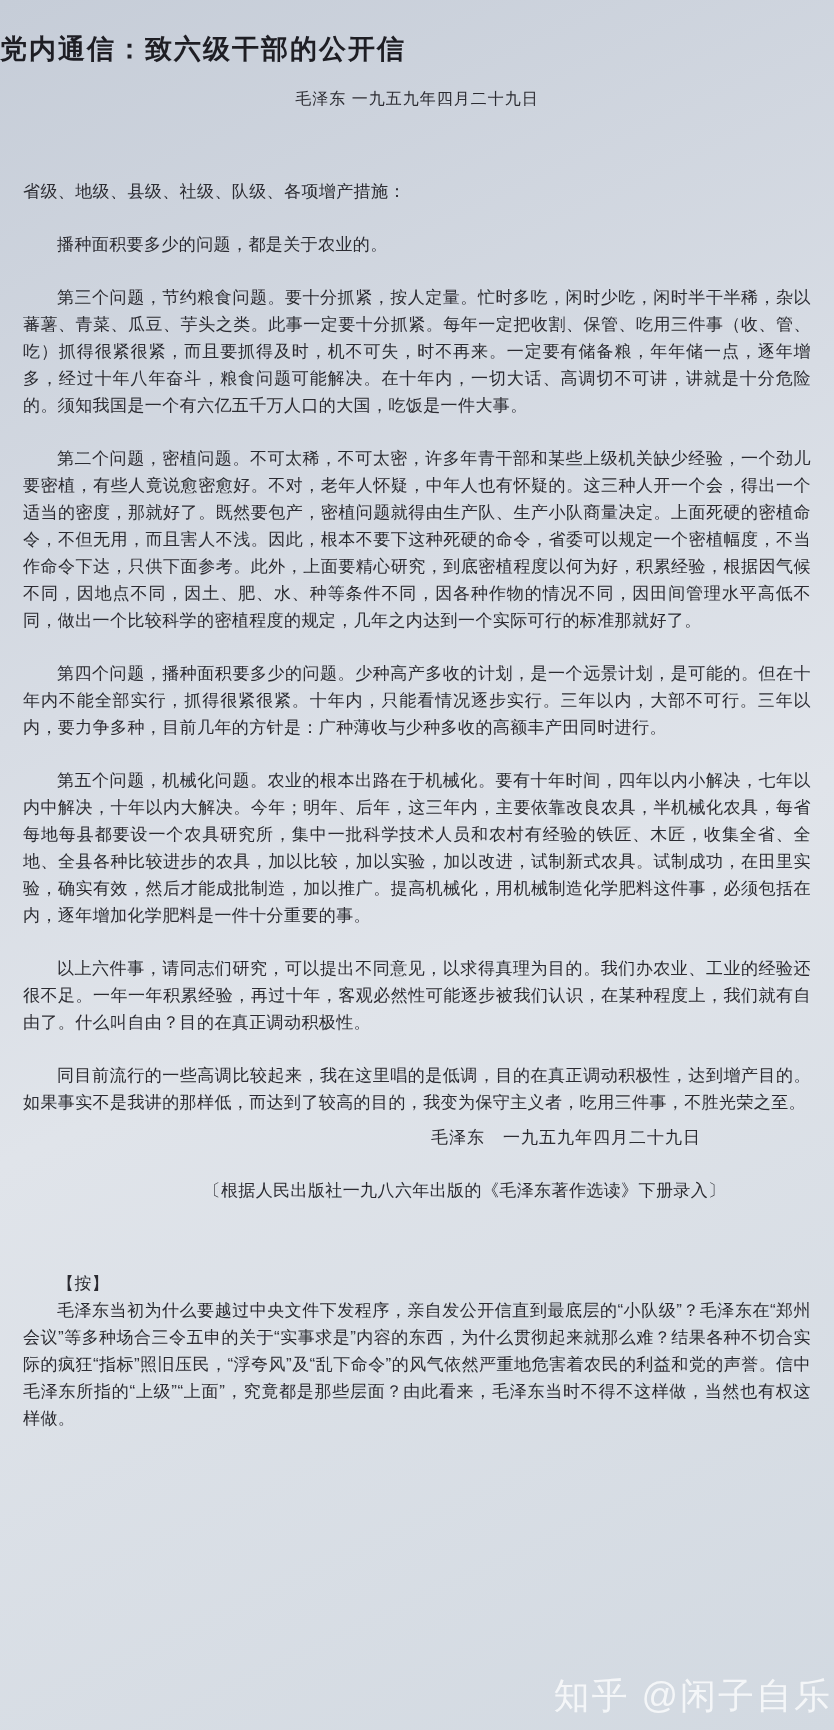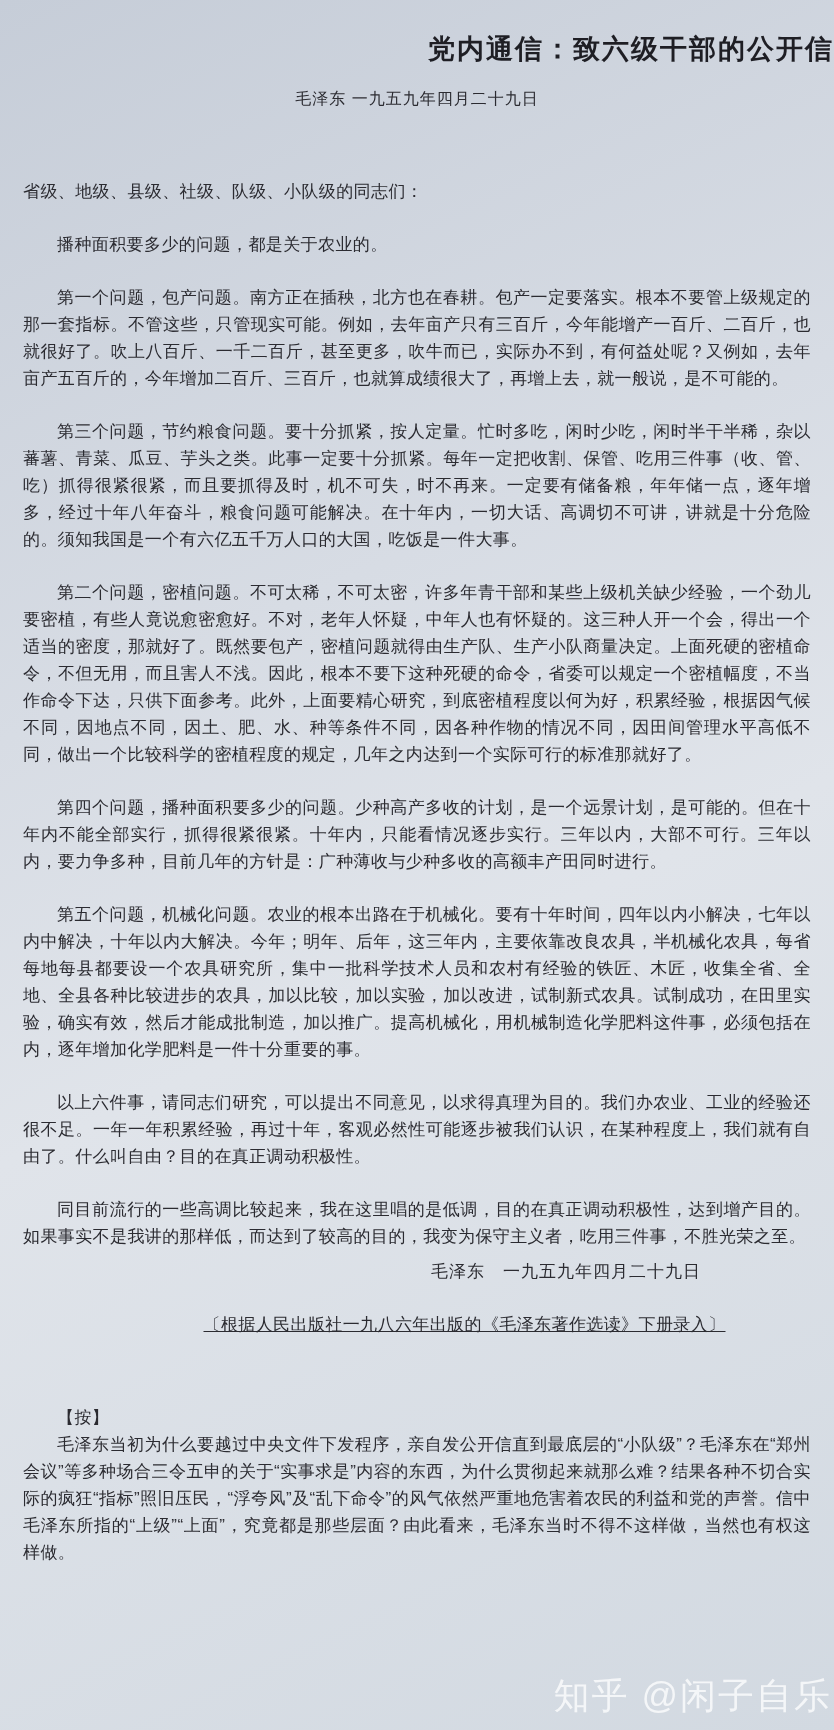--- a/index.html
+++ b/index.html
@@ -7,21 +7,21 @@
     position: relative;
     width: 834px;
     height: 1730px;
     overflow: hidden;
     background: linear-gradient(155deg, #c6cdd8 0%, #d7dce4 35%, #e0e4ea 55%, #d2d9e1 100%);
     color: #2b2b31;
     font-family: "Liberation Sans", "DejaVu Sans", sans-serif;
   }
   .title {
     padding-top: 13px;
-    text-align: right;
+    text-align: left;
     font-size: 27px;
     font-weight: 700;
     letter-spacing: 2px;
     color: #1e1e24;
   }
   .byline {
     margin-top: 22px;
     text-align: center;
     font-size: 16px;
     letter-spacing: 1px;
@@ -38,21 +38,20 @@
   .signature {
     margin: 8px 0 0 0;
     text-align: right;
     padding-right: 110px;
     letter-spacing: 1px;
   }
   .source-note {
     margin: 26px 0 0 0;
     text-align: center;
     padding-left: 95px;
-    text-decoration: underline;
   }
   .annotation-label { margin: 66px 0 0 0; text-indent: 2em; }
   .annotation-text { margin: 0; text-indent: 2em; }
   .watermark {
     position: absolute;
     top: 1672px;
     right: 2px;
     font-size: 36px;
     letter-spacing: 2px;
     color: rgba(255, 255, 255, 0.75);
@@ -64,24 +63,23 @@
 <body>
 
 <div class="page">
 
   <h1 class="title">党内通信：致六级干部的公开信</h1>
 
   <div class="byline">毛泽东 一九五九年四月二十九日</div>
 
   <div class="body">
 
-    <p class="salutation">省级、地级、县级、社级、队级、小队级的同志们：</p>
+    <p class="salutation">省级、地级、县级、社级、队级、各项增产措施：</p>
 
     <p class="para">播种面积要多少的问题，都是关于农业的。</p>
-    <p class="para">第一个问题，包产问题。南方正在插秧，北方也在春耕。包产一定要落实。根本不要管上级规定的那一套指标。不管这些，只管现实可能。例如，去年亩产只有三百斤，今年能增产一百斤、二百斤，也就很好了。吹上八百斤、一千二百斤，甚至更多，吹牛而已，实际办不到，有何益处呢？又例如，去年亩产五百斤的，今年增加二百斤、三百斤，也就算成绩很大了，再增上去，就一般说，是不可能的。</p>
     <p class="para">第三个问题，节约粮食问题。要十分抓紧，按人定量。忙时多吃，闲时少吃，闲时半干半稀，杂以蕃薯、青菜、瓜豆、芋头之类。此事一定要十分抓紧。每年一定把收割、保管、吃用三件事（收、管、吃）抓得很紧很紧，而且要抓得及时，机不可失，时不再来。一定要有储备粮，年年储一点，逐年增多，经过十年八年奋斗，粮食问题可能解决。在十年内，一切大话、高调切不可讲，讲就是十分危险的。须知我国是一个有六亿五千万人口的大国，吃饭是一件大事。</p>
     <p class="para">第二个问题，密植问题。不可太稀，不可太密，许多年青干部和某些上级机关缺少经验，一个劲儿要密植，有些人竟说愈密愈好。不对，老年人怀疑，中年人也有怀疑的。这三种人开一个会，得出一个适当的密度，那就好了。既然要包产，密植问题就得由生产队、生产小队商量决定。上面死硬的密植命令，不但无用，而且害人不浅。因此，根本不要下这种死硬的命令，省委可以规定一个密植幅度，不当作命令下达，只供下面参考。此外，上面要精心研究，到底密植程度以何为好，积累经验，根据因气候不同，因地点不同，因土、肥、水、种等条件不同，因各种作物的情况不同，因田间管理水平高低不同，做出一个比较科学的密植程度的规定，几年之内达到一个实际可行的标准那就好了。</p>
     <p class="para">第四个问题，播种面积要多少的问题。少种高产多收的计划，是一个远景计划，是可能的。但在十年内不能全部实行，抓得很紧很紧。十年内，只能看情况逐步实行。三年以内，大部不可行。三年以内，要力争多种，目前几年的方针是：广种薄收与少种多收的高额丰产田同时进行。</p>
     <p class="para">第五个问题，机械化问题。农业的根本出路在于机械化。要有十年时间，四年以内小解决，七年以内中解决，十年以内大解决。今年；明年、后年，这三年内，主要依靠改良农具，半机械化农具，每省每地每县都要设一个农具研究所，集中一批科学技术人员和农村有经验的铁匠、木匠，收集全省、全地、全县各种比较进步的农具，加以比较，加以实验，加以改进，试制新式农具。试制成功，在田里实验，确实有效，然后才能成批制造，加以推广。提高机械化，用机械制造化学肥料这件事，必须包括在内，逐年增加化学肥料是一件十分重要的事。</p>
     <p class="para">以上六件事，请同志们研究，可以提出不同意见，以求得真理为目的。我们办农业、工业的经验还很不足。一年一年积累经验，再过十年，客观必然性可能逐步被我们认识，在某种程度上，我们就有自由了。什么叫自由？目的在真正调动积极性。</p>
     <p class="para">同目前流行的一些高调比较起来，我在这里唱的是低调，目的在真正调动积极性，达到增产目的。如果事实不是我讲的那样低，而达到了较高的目的，我变为保守主义者，吃用三件事，不胜光荣之至。</p>
 
     <p class="signature">毛泽东　一九五九年四月二十九日</p>
 
     <p class="source-note">〔根据人民出版社一九八六年出版的《毛泽东著作选读》下册录入〕</p>

